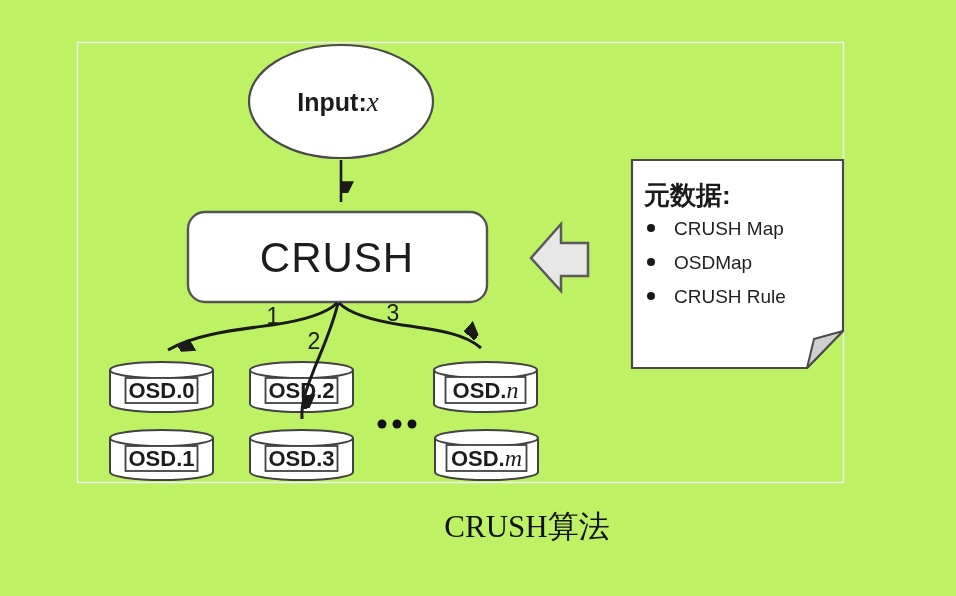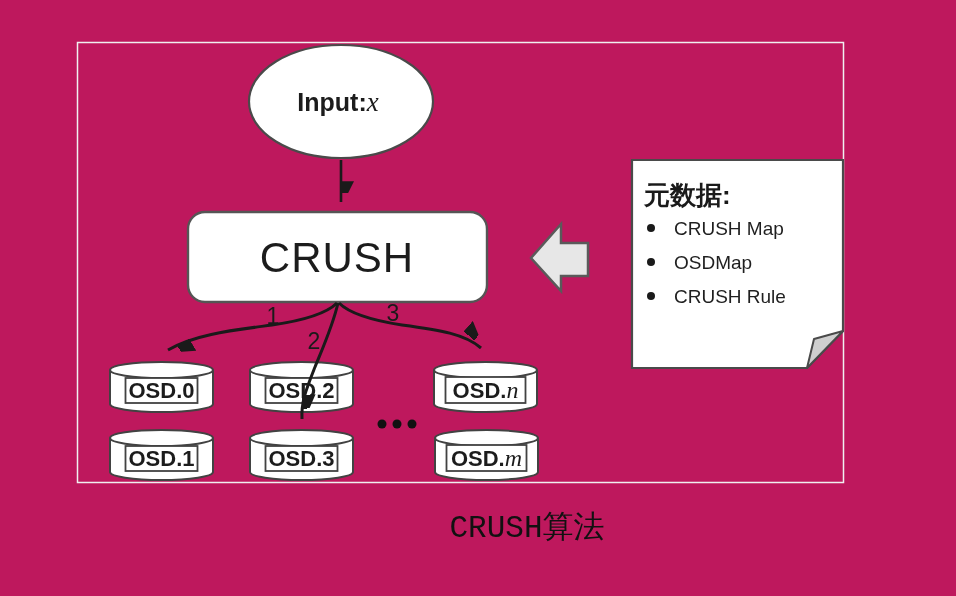--- a/index.html
+++ b/index.html
@@ -4,35 +4,35 @@
 <style>
   html, body {
     margin: 0;
     padding: 0;
     background: #ffffff;
   }
   #stage {
     position: relative;
     width: 956px;
     height: 596px;
-    background: #be185d;
+    background: #bef264;
     overflow: hidden;
     font-family: "Liberation Sans", "DejaVu Sans", sans-serif;
   }
   #diagram-svg {
     position: absolute;
     left: 0;
     top: 0;
   }
   .caption {
     position: absolute;
     left: 527px;
     top: 506px;
     transform: translateX(-50%);
-    font-family: Liberation Mono, monospace;
+    font-family: Liberation Serif, serif;
     font-size: 31px;
     color: #111111;
     white-space: nowrap;
   }
 </style>
 </head>
 <body>
 
 <div id="stage">
   <svg id="diagram-svg" width="956" height="596" viewBox="0 0 956 596">

